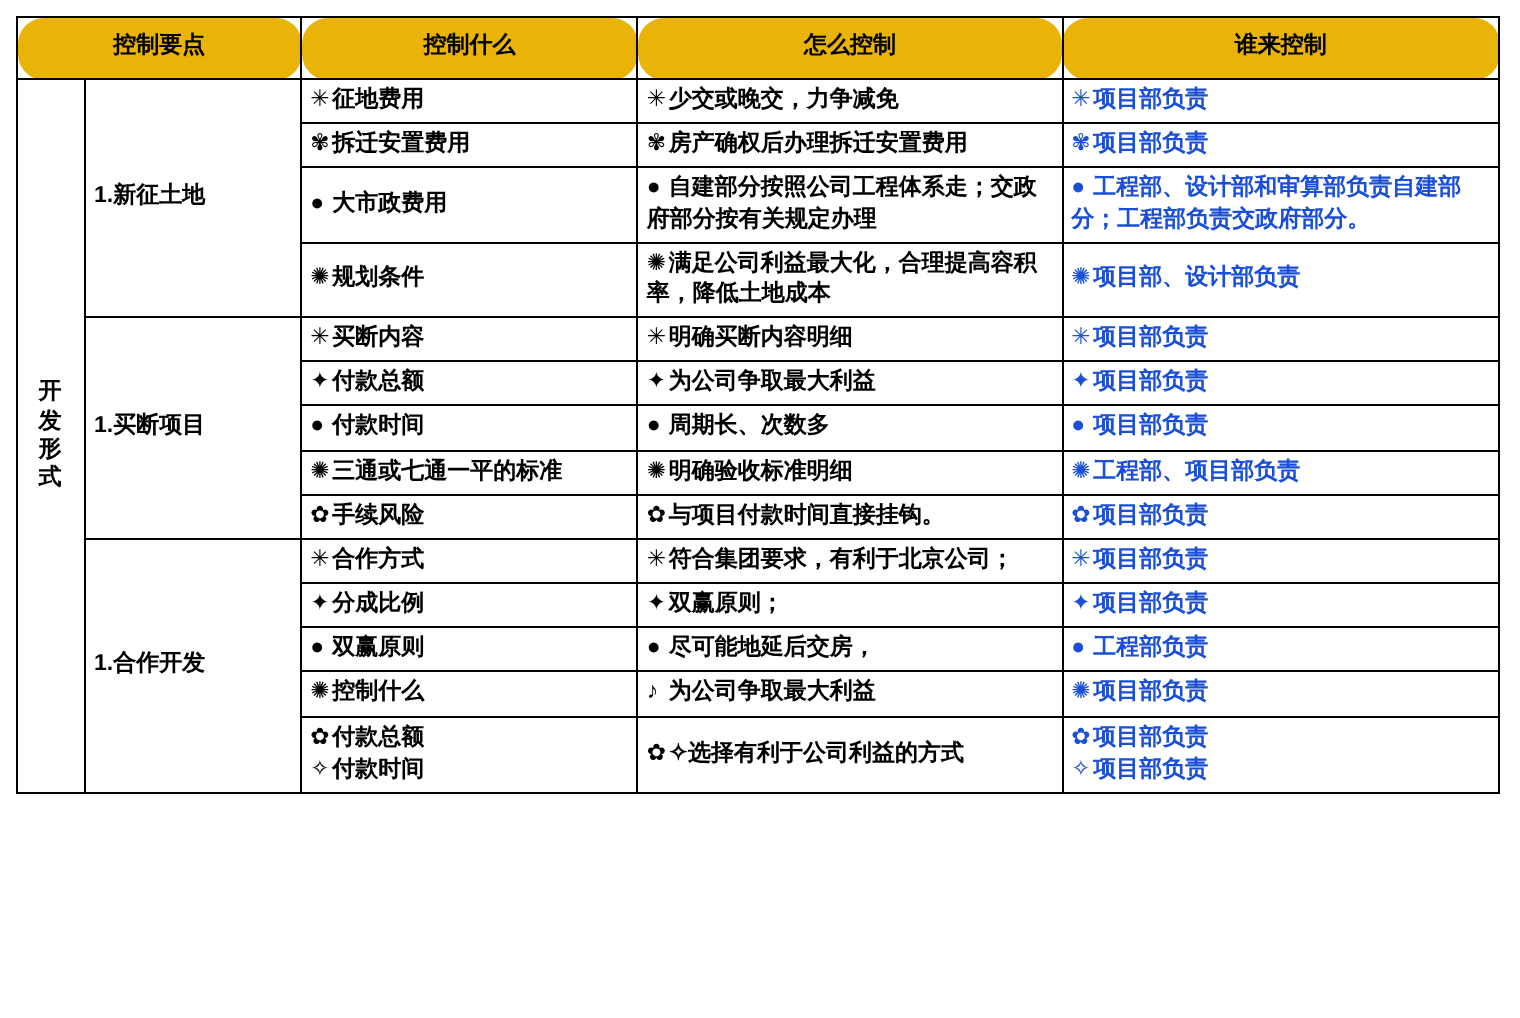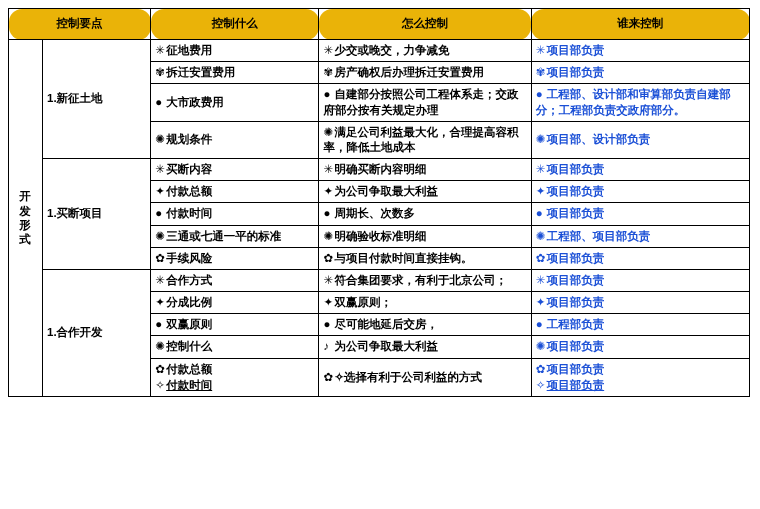--- a/index.html
+++ b/index.html
@@ -78,21 +78,21 @@
     color: #1a4fd6;
     margin-top: 18px;
   }
   .mark {
     display: inline-block;
     width: 11px;
     text-align: left;
     font-weight: normal;
   }
   .cellline { display: block; }
-  .cellline + .cellline { margin-top: 1px; text-decoration: underline; }
+  .cellline + .cellline { margin-top: 1px; }
 </style>
 </head>
 <body>
 
 <div class="sheet">
   <table class="matrix">
     <colgroup>
       <col class="col-a">
         <col class="col-b">
         <col class="col-c">

